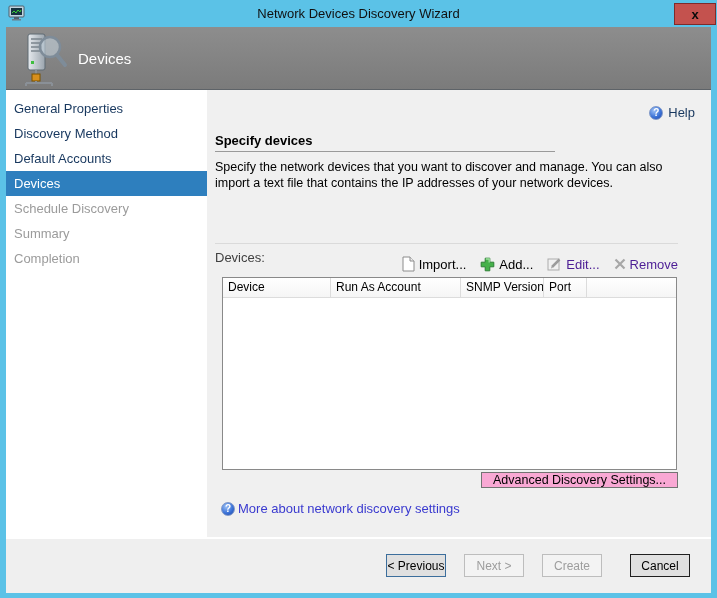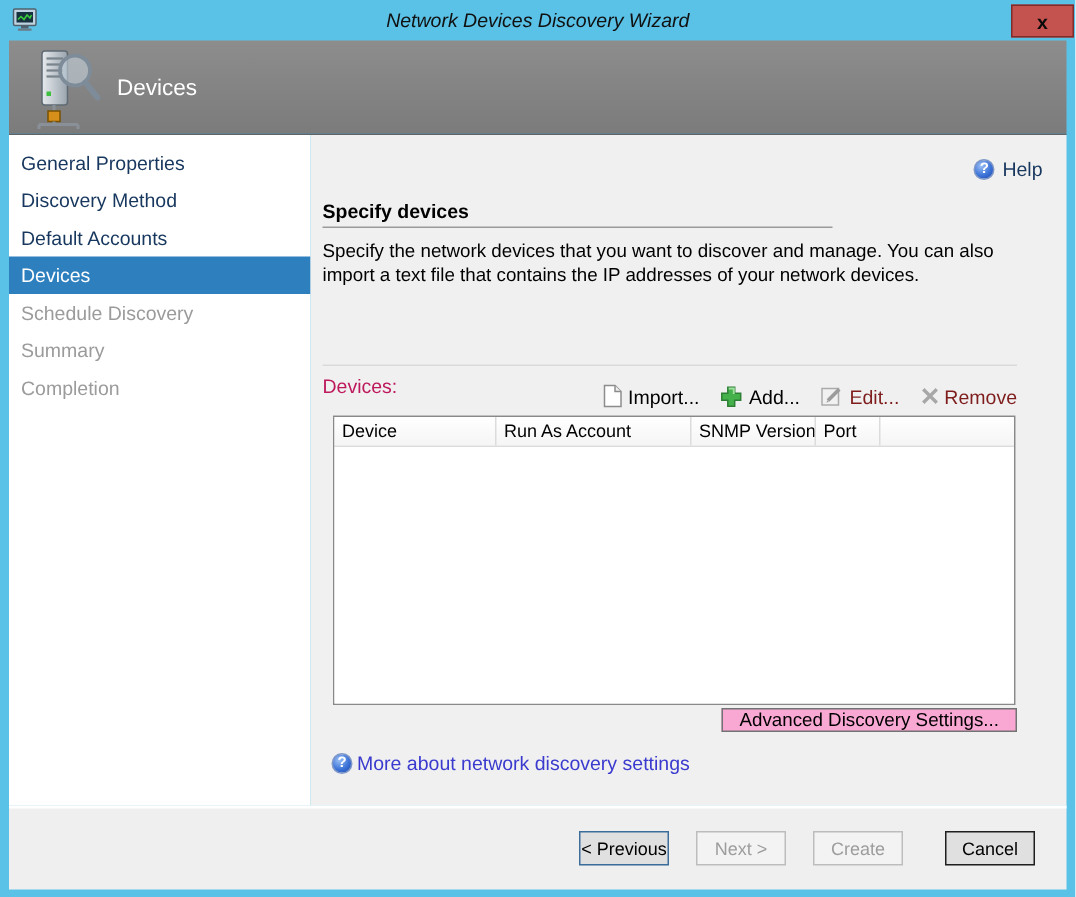--- a/index.html
+++ b/index.html
@@ -8,21 +8,21 @@
 
   .window {
     position:relative; width:717px; height:598px;
     background:#5BC2E7; overflow:hidden;
   }
 
   
   .titlebar { position:absolute; left:0; top:0; width:717px; height:27px; }
   .titlebar-title {
     position:absolute; left:0; right:0; top:0; height:27px;
-    text-align:center; line-height:27px; font-size:13px; color:#101010;font-style:italic;
+    text-align:center; line-height:27px; font-size:13px; color:#101010;
   }
   .app-icon { position:absolute; left:8px; top:5px; width:18px; height:17px; }
   .close-btn {
     position:absolute; right:1px; top:3px; width:42px; height:22px;
     background:#C4524E; border:1px solid #7E2B2B;
     color:#0A0A0A; font-weight:bold; font-size:13px;
     display:flex; align-items:center; justify-content:center;
     line-height:1; cursor:default;
   }
 
@@ -70,24 +70,24 @@
   .desc {
     position:absolute; left:8px; top:69px; width:472px;
     font-size:12.5px; line-height:16px; color:#000;
   }
 
   .toolbar {
     position:absolute; top:128px; right:33px; height:20px;
     display:flex; align-items:center; gap:14px; font-size:13px;margin-top:36px;
   }
   .tool { display:flex; align-items:center; gap:4px; color:#000; cursor:default; }
-  .tool.disabled { color:#7f1d1d; }
+  .tool.disabled { color:#4c1d95; }
   .toolbar-rule { position:absolute; left:8px; right:33px; top:153px; border-top:1px solid #DADADA; }
 
-  .devices-label { position:absolute; left:8px; top:160px; font-size:13px; color:#be185d; }
+  .devices-label { position:absolute; left:8px; top:160px; font-size:13px; color:#404040; }
 
   .listview {
     position:absolute; left:15px; top:187px; width:455px; height:193px;
     background:#FFFFFF; border:1px solid #898989;
   }
   .lv-head {
     display:flex; height:20px;
     background:linear-gradient(#FFFFFF,#F5F5F5);
     border-bottom:1px solid #DCDCDC;
   }

